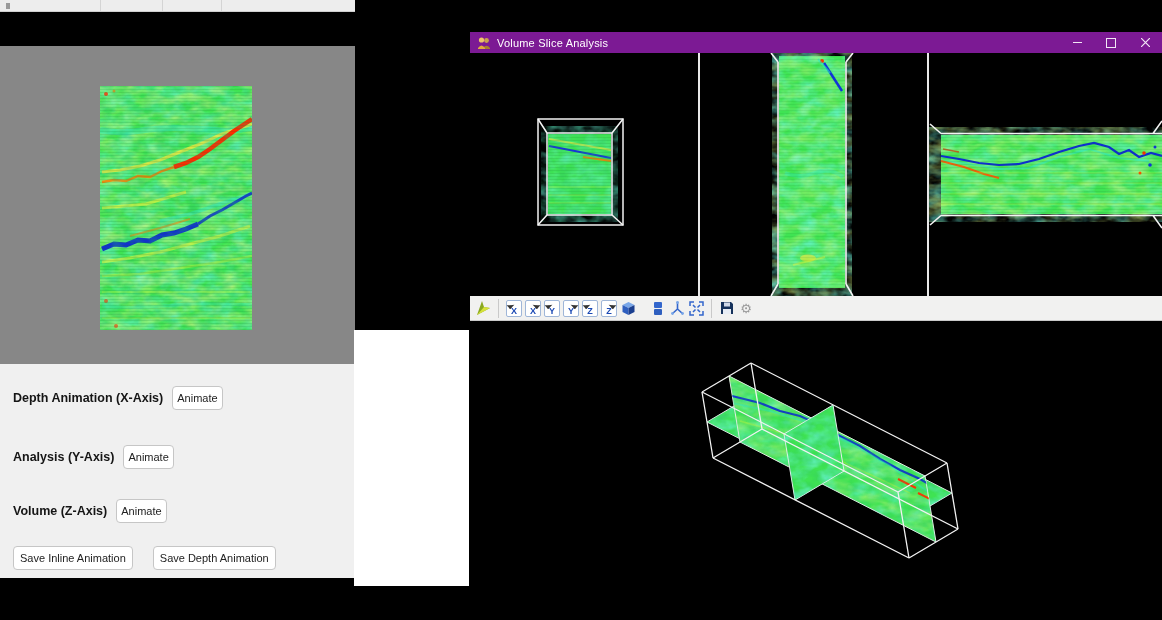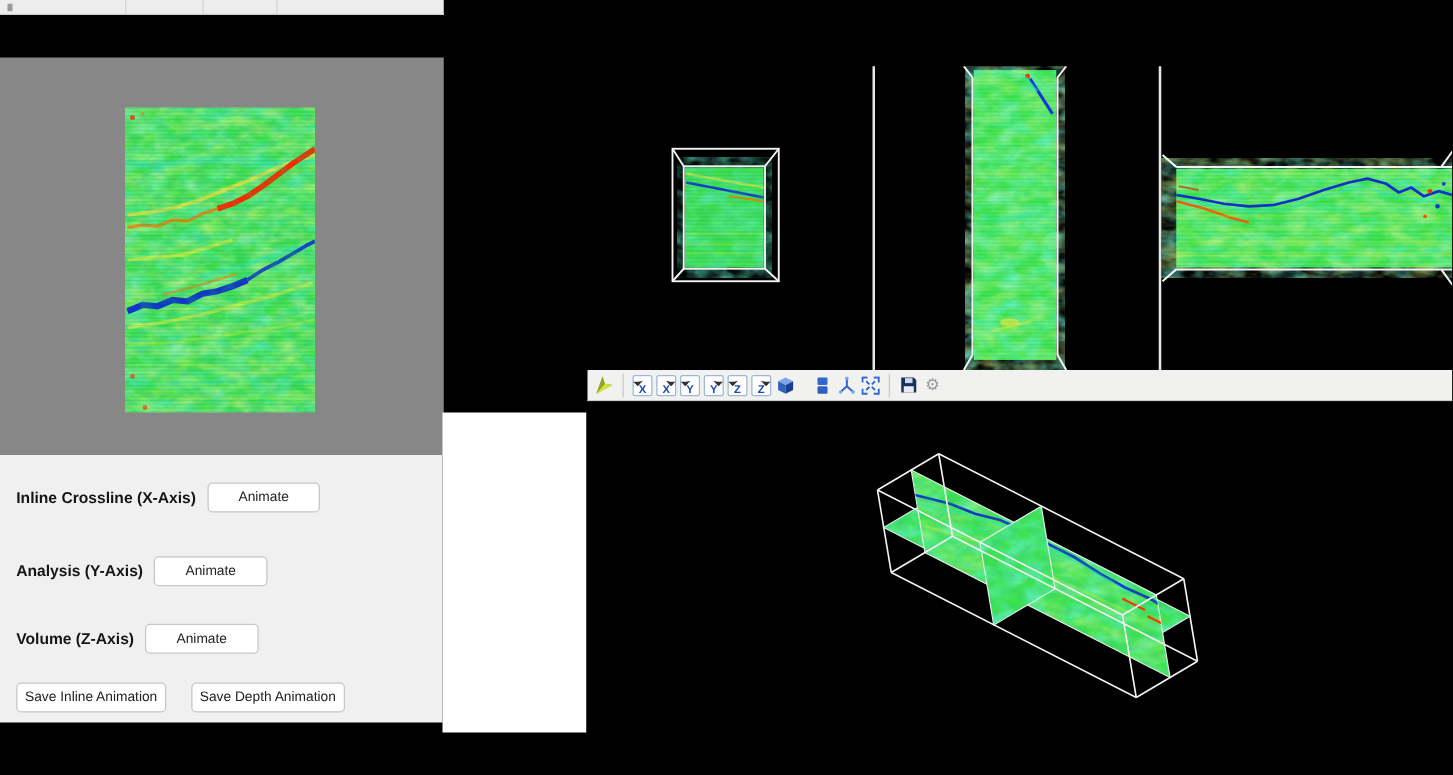--- a/index.html
+++ b/index.html
@@ -8,21 +8,21 @@
   
   #lw-sliver{position:absolute;left:0;top:35;width:355px;height:11px;background:#ededed;border-bottom:1px solid #cfcfcf;}
   .sl-sep{position:absolute;top:0;width:1px;height:11px;background:#d4d4d4;}
   #sl-ico{position:absolute;left:6px;top:3px;width:4px;height:6px;background:#9a9a9a;}
   #lw-canvas{position:absolute;left:0;top:46px;width:355px;height:318px;background:#878787;}
   #seismic-main{position:absolute;left:100px;top:40px;}
   #lw-panel{position:absolute;left:0;top:364px;width:354px;height:214px;background:#f0f0f0;}
   .anim-row{position:absolute;left:13px;display:flex;align-items:center;gap:9px;height:27px;}
   .anim-row .lbl{font-size:12.5px;font-weight:bold;color:#151515;white-space:nowrap;}
   .btn{background:#fff;border:1px solid #c6c6c6;border-radius:4px;color:#222;
-       font-family:"Liberation Sans",sans-serif;font-size:11px;padding:5px 24px;cursor:default;}
+       font-family:"Liberation Sans",sans-serif;font-size:11px;padding:5px 4px;cursor:default;}
   #save-row{position:absolute;left:13px;top:182px;display:flex;gap:20px;}
   #save-row .btn{padding:5px 6px;white-space:nowrap;}
   #gap-white{position:absolute;left:354px;top:330px;width:115px;height:256px;background:#fff;}
   
   #rw{position:absolute;left:470px;top:32px;width:692px;height:546px;background:#000;}
   #rw-title{position:absolute;left:0;top:0;width:692px;height:21px;background:#7c1a94;display:flex;align-items:center;}
   #rw-title .t-ico{margin-left:7px;display:inline-flex;}
   #rw-title .t-txt{color:#fff;font-size:11px;margin-left:6px;letter-spacing:.2px;}
   #rw-ctrls{position:absolute;right:0;top:0;height:21px;display:flex;}
   .wbtn{width:34px;height:21px;display:flex;align-items:center;justify-content:center;}
@@ -107,40 +107,64 @@
         <circle cx="14" cy="5" r="1.5" fill="#ff7a00" opacity="0.7"></circle>
       <circle cx="6" cy="215" r="2" fill="#ff2a00" opacity="0.6"></circle>
         <circle cx="16" cy="240" r="2" fill="#ff2a00" opacity="0.6"></circle>
       <rect width="152" height="244" fill="url(#striae)" opacity="0.55"></rect>
       <rect width="152" height="244" filter="url(#fDark)" opacity="0.35"></rect>
     </svg>
   </div>
 
   <div id="lw-panel">
     <div class="anim-row" style="top:20px">
-      <span class="lbl">Inline Crossline (X-Axis)</span>
+      <span class="lbl">Depth Animation (X-Axis)</span>
       <button class="btn">Animate</button>
     </div>
     <div class="anim-row" style="top:79px">
       <span class="lbl">Analysis (Y-Axis)</span>
       <button class="btn">Animate</button>
     </div>
     <div class="anim-row" style="top:133px">
       <span class="lbl">Volume (Z-Axis)</span>
       <button class="btn">Animate</button>
     </div>
     <div id="save-row">
       <button class="btn">Save Inline Animation</button>
       <button class="btn">Save Depth Animation</button>
     </div>
   </div>
 
   <div id="gap-white"></div>
 
   <div id="rw">
+    <div id="rw-title">
+      <span class="t-ico">
+        <svg width="14" height="13" viewBox="0 0 14 13">
+          <circle cx="9.5" cy="4.5" r="2.4" fill="#caa24e"></circle>
+          <path d="M6,12 q3.5,-4.5 7,0 v1 h-7 z" fill="#a87f2f"></path>
+          <circle cx="4.5" cy="4" r="2.6" fill="#f0c36a"></circle>
+          <path d="M1,12 q3.5,-5 7,0 v1 h-7 z" fill="#e2a93e"></path>
+        </svg>
+      </span>
+      <span class="t-txt">Volume Slice Analysis</span>
+      <div id="rw-ctrls">
+        <div class="wbtn">
+            <div class="min-glyph"></div>
+          </div>
+        <div class="wbtn">
+            <div class="max-glyph"></div>
+          </div>
+        <div class="wbtn">
+          <svg width="9" height="9" viewBox="0 0 9 9">
+            <path d="M0,0 L9,9 M9,0 L0,9" stroke="#f2e7f6" stroke-width="1.2"></path>
+            </svg>
+        </div>
+      </div>
+    </div>
 
     <div id="rw-panels">
       <svg width="228" height="243" viewBox="0 0 228 243" style="position:absolute;left:0;top:0">
         <g clip-path="none">
           <rect x="78" y="81" width="63" height="80" fill="#3fe353"></rect>
           <rect x="78" y="81" width="63" height="80" filter="url(#fCyan)" opacity="0.7"></rect>
           <path d="M79,86 L141,97" stroke="#ffe83a" stroke-width="2" fill="none" opacity="0.6"></path>
           <path d="M79,93 L141,105" stroke="#1836d8" stroke-width="2" fill="none"></path>
           <path d="M113,104 L141,108" stroke="#ff7a00" stroke-width="1.8" fill="none" opacity="0.9"></path>
           <path d="M79,134 h62 M79,142 h62 M79,150 h62" stroke="#bdf23a" stroke-width="1.6" fill="none" opacity="0.35"></path>

